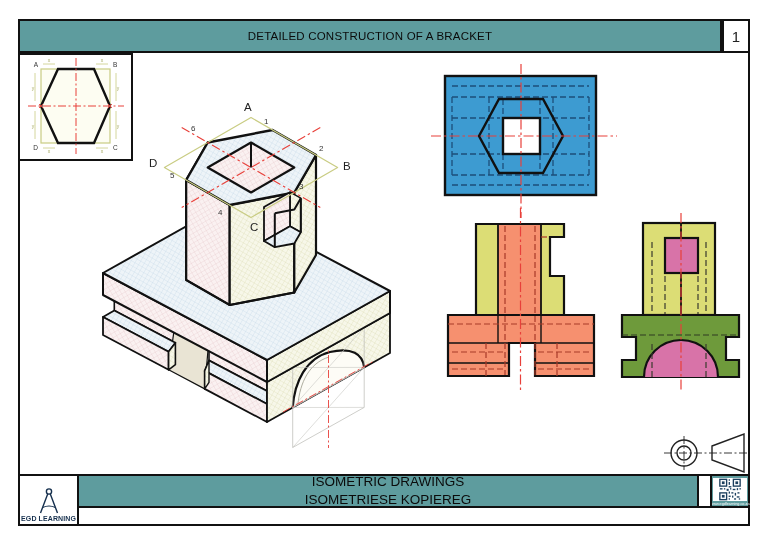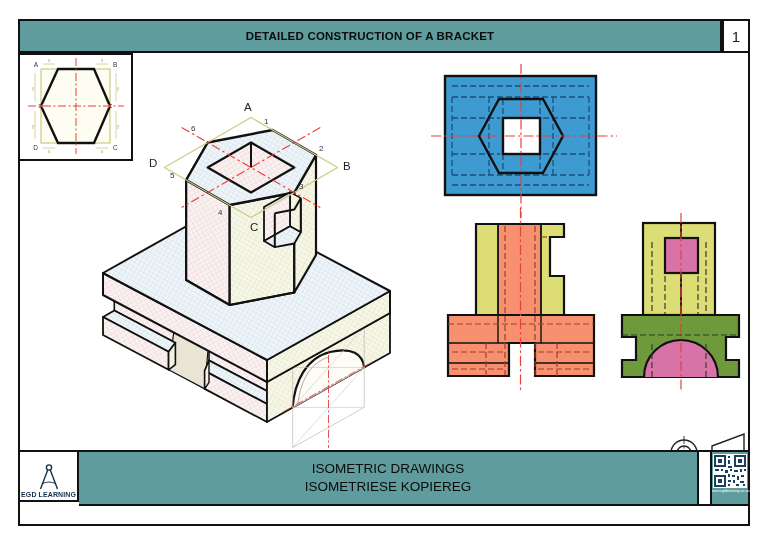--- a/index.html
+++ b/index.html
@@ -3,27 +3,27 @@
 <meta charset="utf-8">
 <style>
   html,body{margin:0;padding:0;background:#ffffff;}
   body{width:768px;height:543px;position:relative;font-family:"Liberation Sans",sans-serif;overflow:hidden;}
   .abs{position:absolute;box-sizing:border-box;}
   
   #page-border{left:18px;top:19px;width:732px;height:507px;border:2px solid #111;background:#fff;}
   
   #title-bar{left:18px;top:19px;width:704px;height:34px;background:#5E9C9E;border:2px solid #111;
     display:flex;flex-direction:column;align-items:center;justify-content:center;line-height:1.25;}
-  #title-bar div{font-size:11.5px;color:#0b0b0b;letter-spacing:.2px;font-weight:bold;}
+  #title-bar div{font-size:11.5px;color:#0b0b0b;letter-spacing:.2px;}
   #page-num-box{left:722px;top:19px;width:28px;height:34px;background:#fff;border:2px solid #111;
     display:flex;align-items:center;justify-content:center;font-size:15px;color:#222;}
   
   #drawing-svg{left:18px;top:53px;width:732px;height:420px;}
   
-  #footer-row{left:18px;top:450px;width:732px;height:56px;display:flex;border-radius:10px;}
+  #footer-row{left:18px;top:474px;width:732px;height:34px;display:flex;border-radius:10px;}
   #logo-box{width:61px;height:52px;background:#fff;border:2px solid #111;box-sizing:border-box;
     display:flex;flex-direction:column;align-items:center;justify-content:flex-end;padding-bottom:2px;}
   #logo-text{font-size:7px;font-weight:bold;color:#16304e;letter-spacing:.1px;white-space:nowrap;}
   #footer-title{flex:1;background:#5E9C9E;border:2px solid #111;border-left:none;box-sizing:border-box;
     display:flex;flex-direction:column;align-items:center;justify-content:center;line-height:1.3;}
   #footer-title div{font-size:13.5px;color:#0b0b0b;}
   #copyright-strip{width:13px;background:#fff;border:2px solid #111;border-left:none;box-sizing:border-box;position:relative;overflow:hidden;}
   #copyright-strip span{position:absolute;left:1px;bottom:2px;transform-origin:0 100%;transform:rotate(-90deg);
     font-size:4.5px;color:#16304e;white-space:nowrap;width:200px;}
   #qr-box{width:38px;background:#5E9C9E;border:2px solid #111;border-left:none;box-sizing:border-box;

